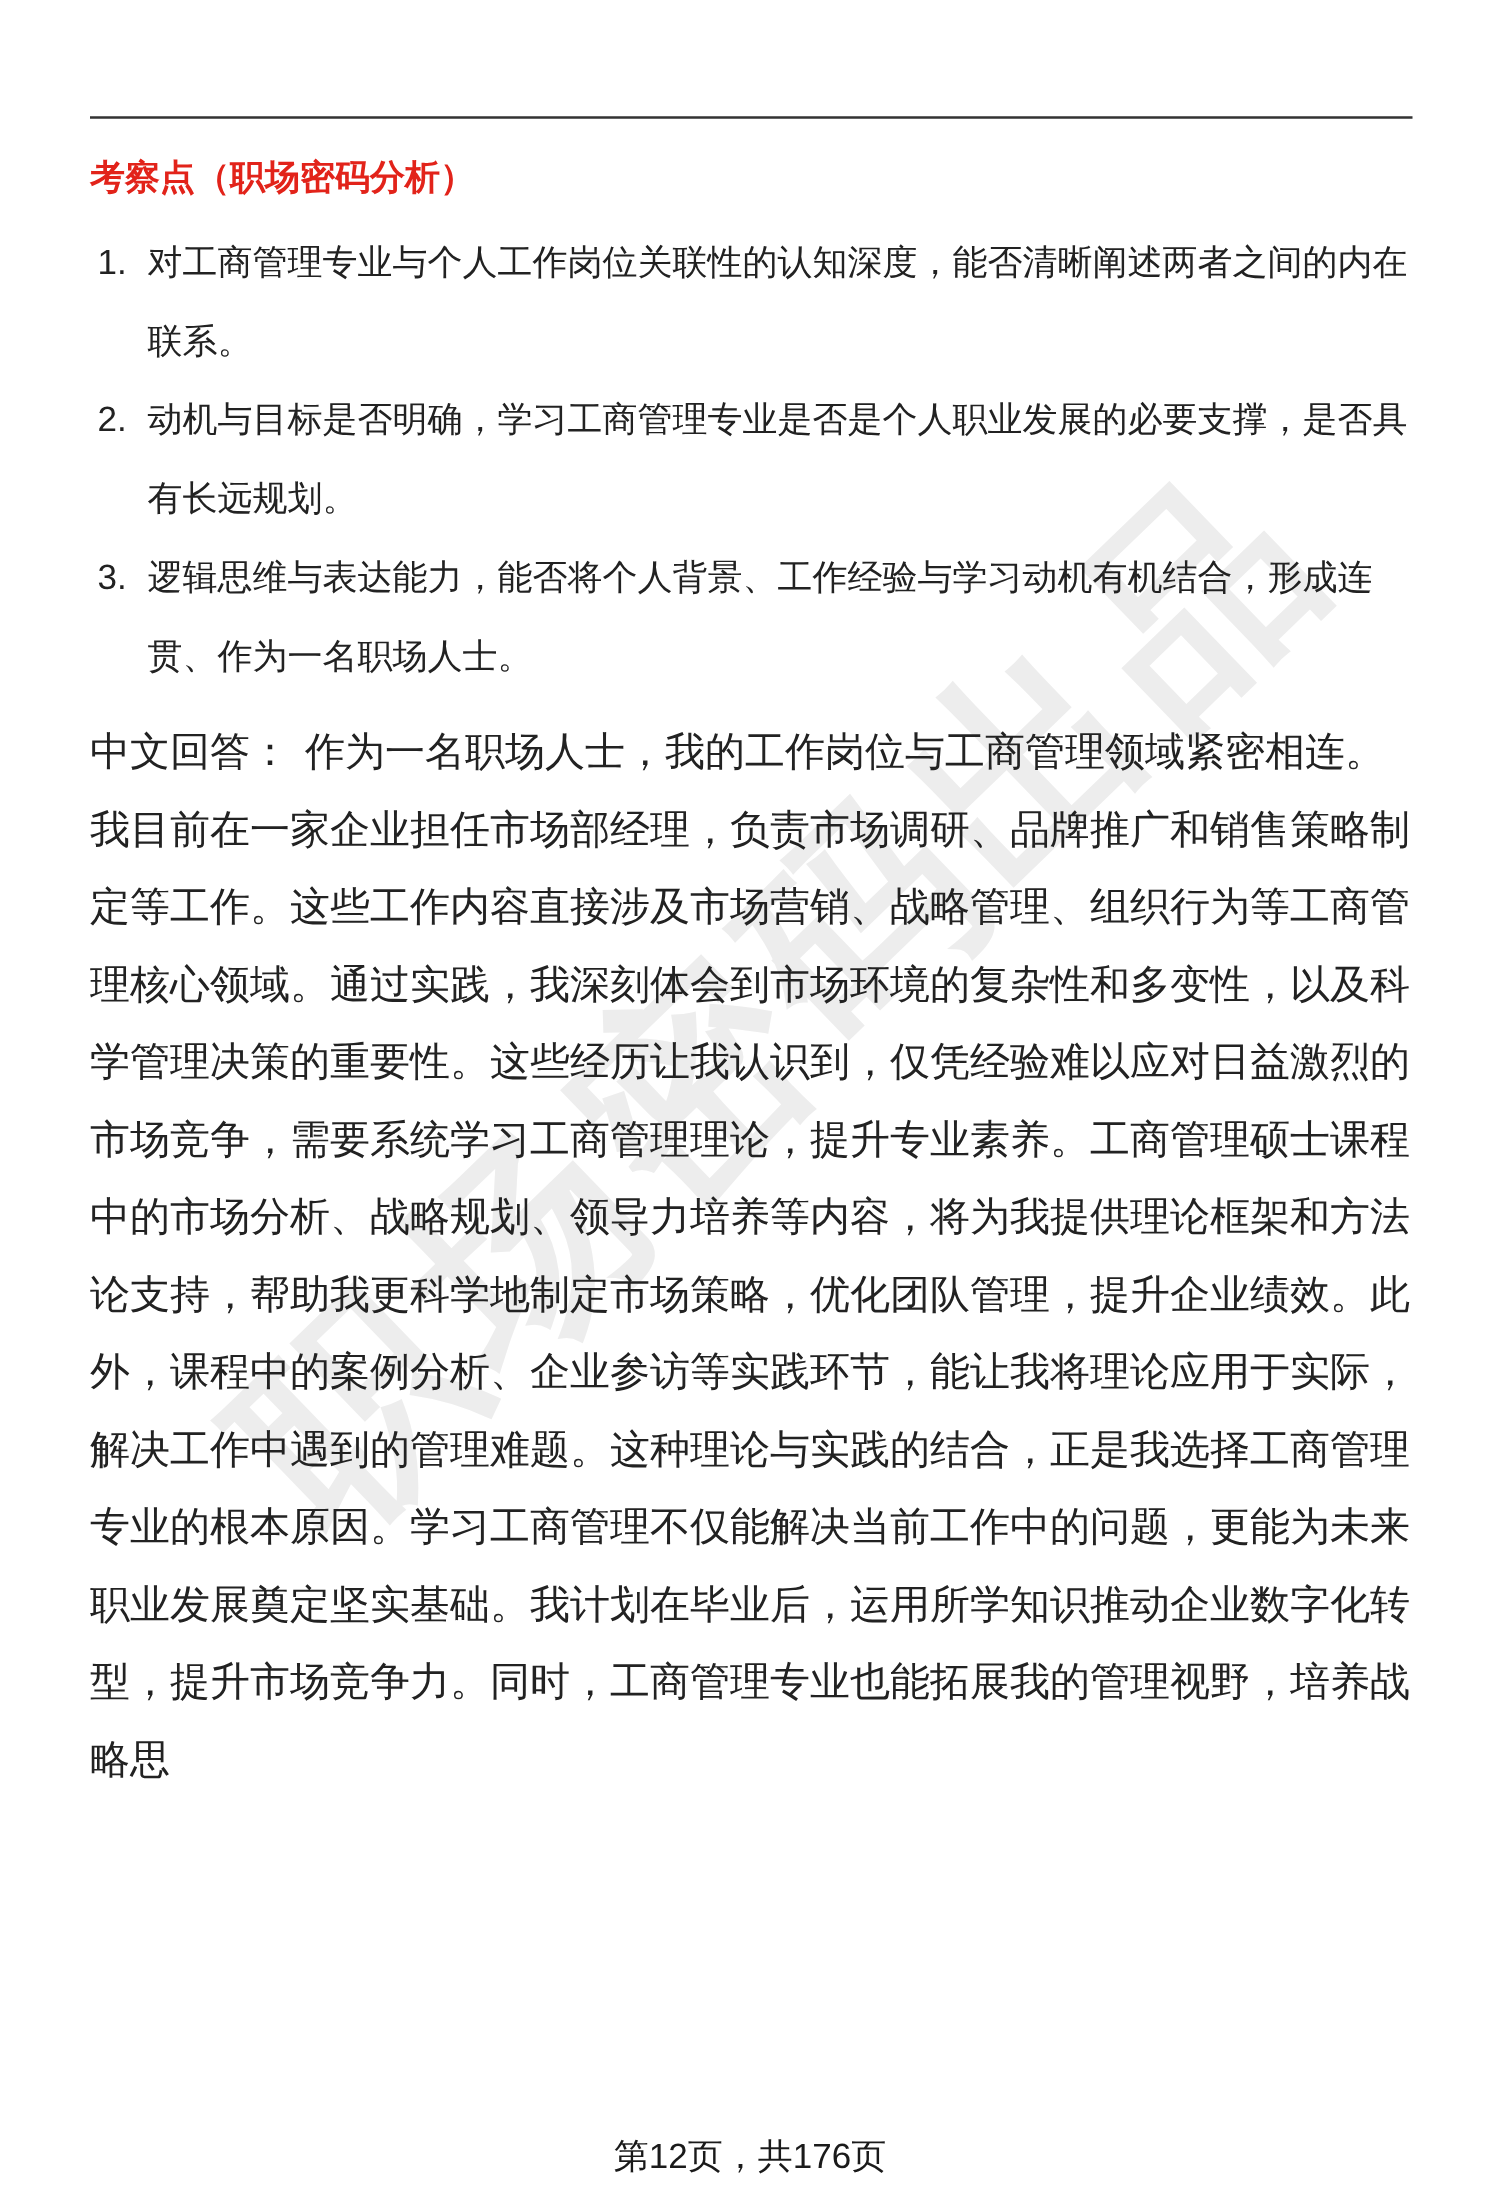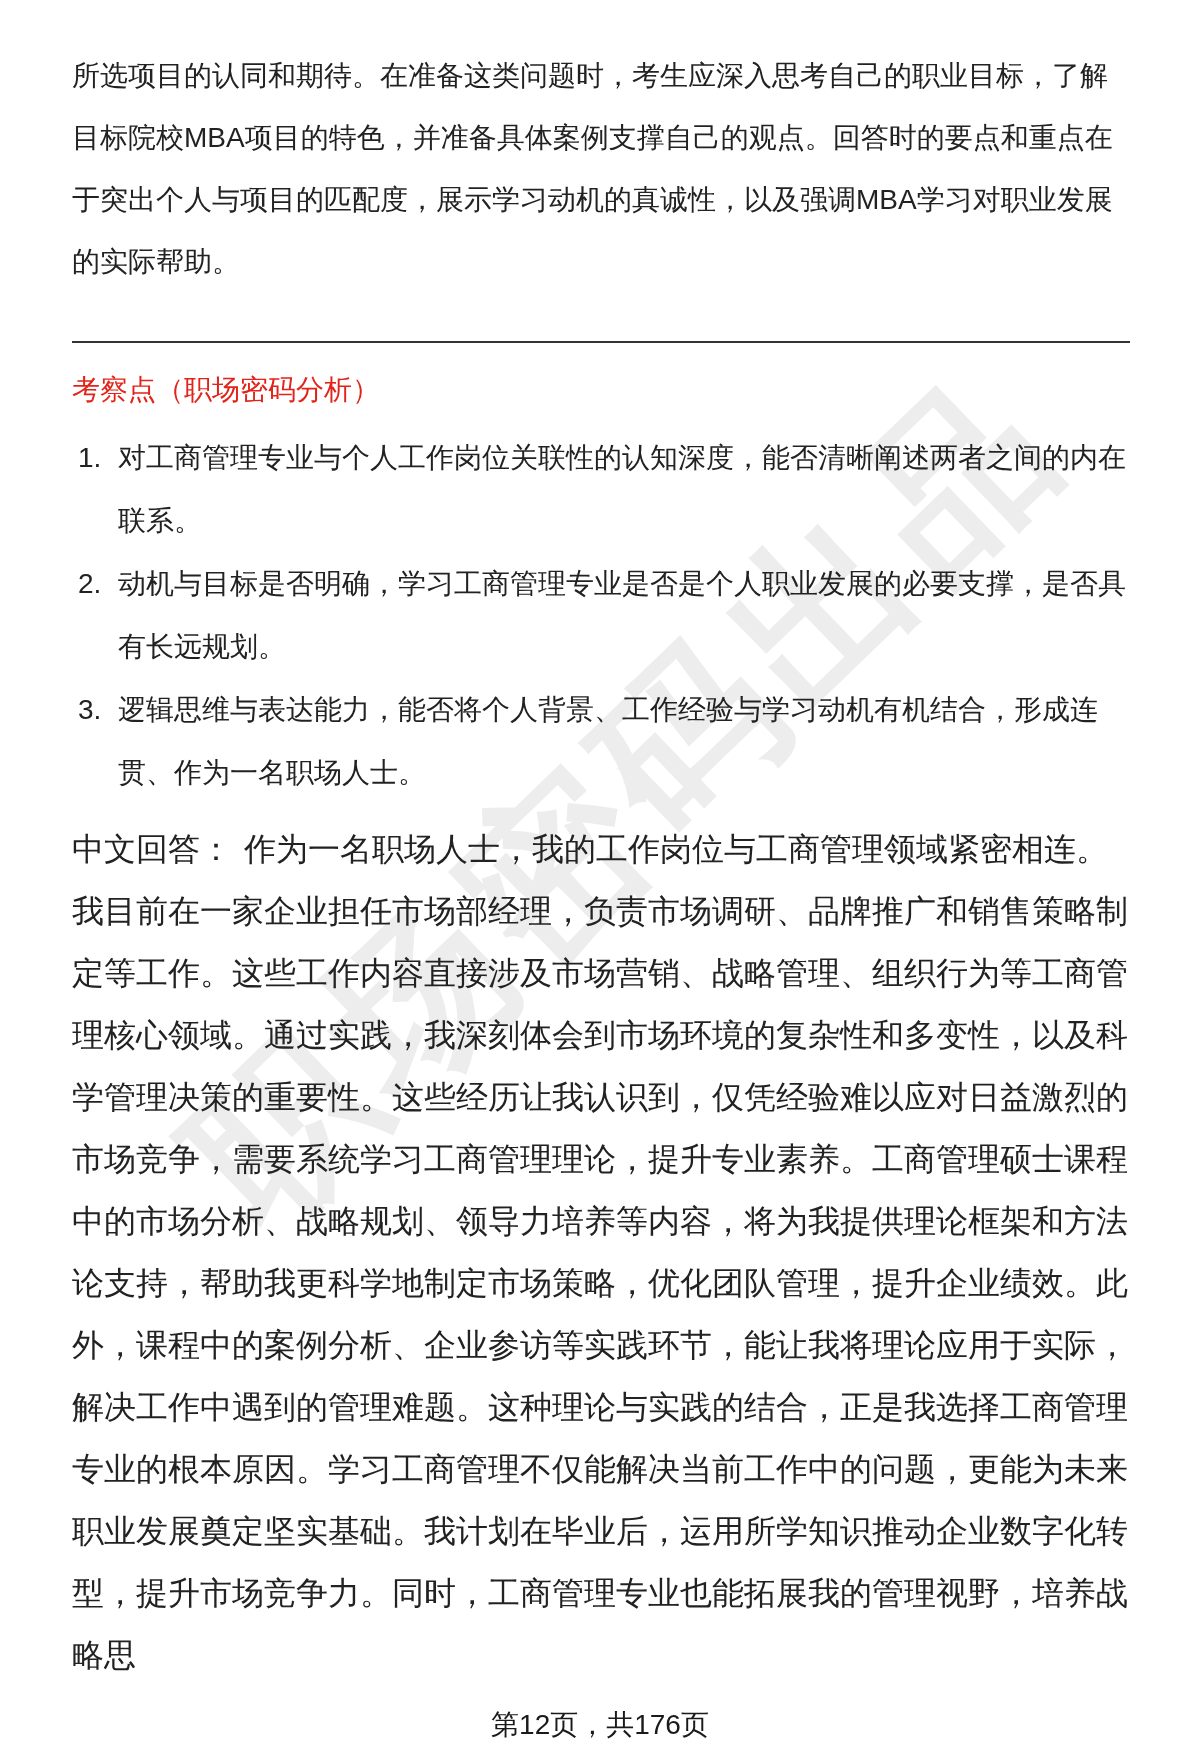--- a/index.html
+++ b/index.html
@@ -46,21 +46,21 @@
     color: #e2231a;
     font-size: 30px;
     line-height: 44px;
     font-weight: 700;
     margin: 33px 0 0 0;
   }
   .points-heading {
     color: #e2231a;
     font-size: 28px;
     line-height: 40px;
-    font-weight: 400;
+    font-weight: 700;
     margin: 27px 0 0 0;
   }
   .points-list {
     margin: 16px 0 0 0;
     padding: 0 0 0 46px;
     list-style: none;
     counter-reset: item;
     font-size: 28px;
     line-height: 63px;
   }
@@ -91,21 +91,20 @@
     z-index: 1;
   }
 </style>
 </head>
 <body>
 
 <div class="watermark">职场密码出品</div>
 
 <div class="page">
 
-  <p class="intro">所选项目的认同和期待。在准备这类问题时，考生应深入思考自己的职业目标，了解目标院校MBA项目的特色，并准备具体案例支撑自己的观点。回答时的要点和重点在于突出个人与项目的匹配度，展示学习动机的真诚性，以及强调MBA学习对职业发展的实际帮助。</p>
 
   <hr class="divider">
 
 
   <h2 class="points-heading">考察点（职场密码分析）</h2>
 
   <ol class="points-list">
     <li>对工商管理专业与个人工作岗位关联性的认知深度，能否清晰阐述两者之间的内在联系。</li>
     <li>动机与目标是否明确，学习工商管理专业是否是个人职业发展的必要支撑，是否具有长远规划。</li>
     <li>逻辑思维与表达能力，能否将个人背景、工作经验与学习动机有机结合，形成连贯、作为一名职场人士。</li>

